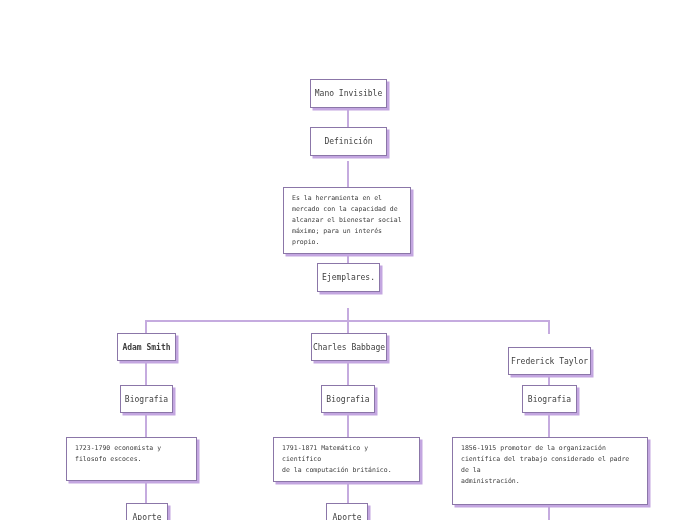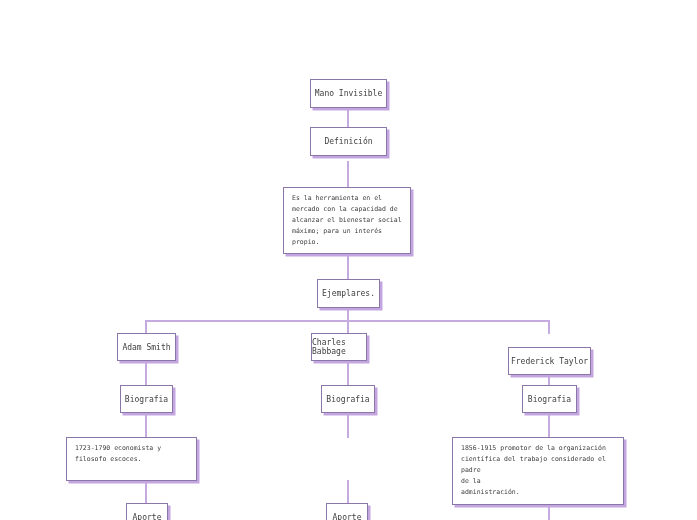--- a/index.html
+++ b/index.html
@@ -23,59 +23,59 @@
     box-shadow: 2.5px 2.5px 0 0 #c3a6e0;
     color: #404040;
     z-index: 2;
   }
   .label-node {
     display: flex;
     align-items: center;
     justify-content: center;
     font-size: 8px;
     letter-spacing: 0;
-    text-align: left;
+    text-align: right;
   }
   .textbox {
     font-size: 6.5px;
     line-height: 11px;
     padding: 5px 8px;
     white-space: pre-line;
     text-align: left;
   }
   .connector {
     position: absolute;
     background: #c5abdf;
     z-index: 1;
   }
   .vline { width: 2px; }
   .hline { height: 2px; }
 
   
   #node-root        { left: 310px; top: 79px;  width: 77px;  height: 29px; }
   #node-definicion  { left: 310px; top: 127px; width: 77px;  height: 29px; }
   #node-deftext     { left: 283px; top: 187px; width: 128px; min-height: 65px; }
-  #node-ejemplares  { left: 317px; top: 279px; width: 63px;  height: 29px; }
+  #node-ejemplares  { left: 317px; top: 263px; width: 63px;  height: 29px; }
 
   
-  #node-adam        { left: 117px; top: 333px; width: 59px;  height: 28px; }
+  #node-adam        { left: 117px; top: 333px; width: 59px;  height: 28px; font-weight: bold; }
   #node-adam-bio    { left: 120px; top: 385px; width: 53px;  height: 28px; }
   #node-adam-text   { left: 66px;  top: 437px; width: 131px; min-height: 44px; }
   #node-adam-aporte { left: 126px; top: 503px; width: 42px;  height: 28px; }
 
   
-  #node-charles        { left: 311px; top: 333px; width: 56px;  height: 28px; }
+  #node-charles        { left: 311px; top: 333px; width: 76px;  height: 28px; }
   #node-charles-bio    { left: 321px; top: 385px; width: 54px;  height: 28px; }
   #node-charles-text   { left: 273px; top: 437px; width: 147px; min-height: 44px; }
   #node-charles-aporte { left: 326px; top: 503px; width: 42px;  height: 28px; }
 
   
   #node-taylor      { left: 508px; top: 333px; width: 83px;  height: 28px; margin-top: 14px; }
   #node-taylor-bio  { left: 522px; top: 385px; width: 55px;  height: 28px; }
-  #node-taylor-text { left: 452px; top: 437px; width: 172px; min-height: 68px; }
+  #node-taylor-text { left: 452px; top: 437px; width: 196px; min-height: 68px; }
 </style>
 </head>
 <body>
 
 <div id="canvas">
 
   <div class="connector vline" style="left:347px; top:107px; height:27px;"></div>
   <div class="connector vline" style="left:347px; top:161px; height:27px;"></div>
   <div class="connector vline" style="left:347px; top:250px; height:31px;"></div>
   <div class="connector vline" style="left:347px; top:308px; height:13px;"></div>
@@ -122,20 +122,22 @@
   <div id="node-adam-aporte" class="node label-node">
     <span>Aporte</span>
   </div>
 
   <div id="node-charles" class="node label-node">
     <span>Charles Babbage</span>
   </div>
   <div id="node-charles-bio" class="node label-node">
     <span>Biografia</span>
   </div>
+  <div id="node-charles-text" class="node textbox">1791-1871 Matemático y científico
+de la computación británico.</div>
   <div id="node-charles-aporte" class="node label-node">
     <span>Aporte</span>
   </div>
 
   <div id="node-taylor" class="node label-node">
     <span>Frederick Taylor</span>
   </div>
   <div id="node-taylor-bio" class="node label-node">
     <span>Biografia</span>
   </div>

